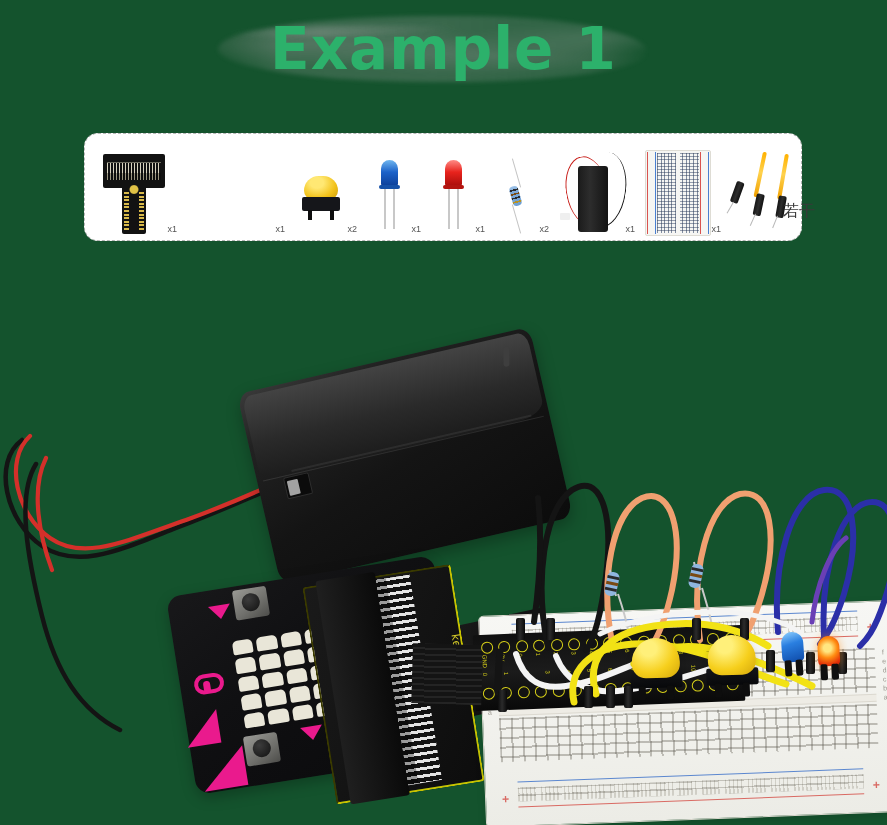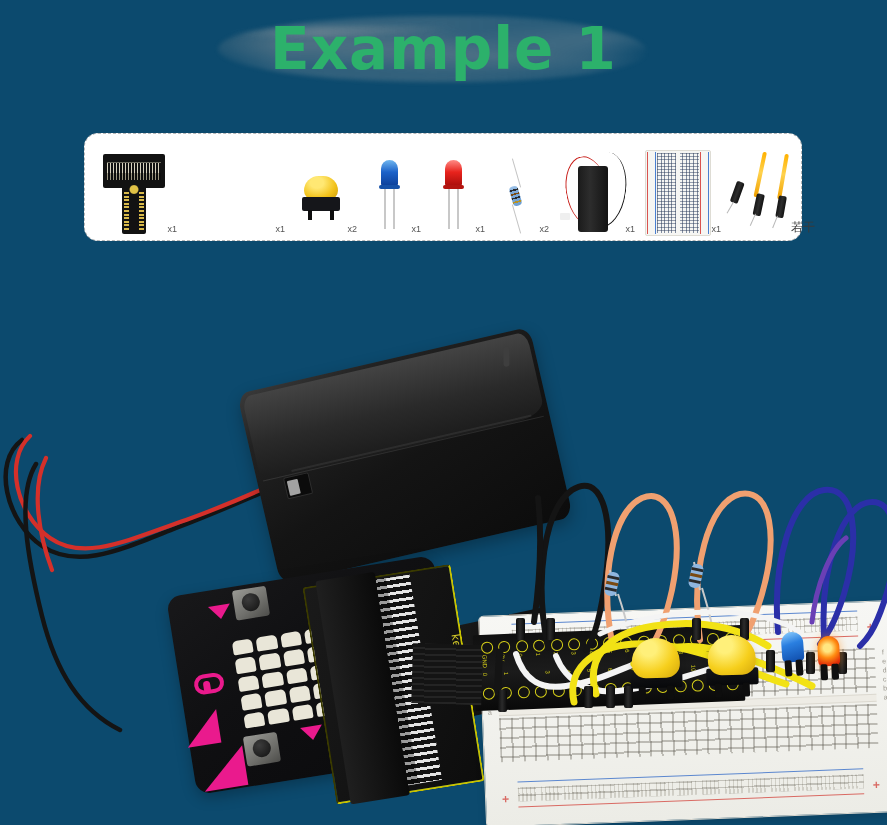--- a/index.html
+++ b/index.html
@@ -4,21 +4,21 @@
 <style>
   * { box-sizing: border-box; }
   html, body {
     margin: 0; padding: 0;
     background: #ffffff;
     font-family: "Liberation Sans", sans-serif;
   }
   #page {
     position: relative;
     width: 887px; height: 825px;
-    background: #0c4a6e;
+    background: #14532d;
     overflow: hidden;
   }
 
   
   #title-block {
     position: absolute;
     left: 0; top: 0;
     width: 887px; height: 110px;
   }
   #brush-stroke {
@@ -78,21 +78,21 @@
   }
   .part-art { position: relative; }
   .qty {
     position: absolute;
     right: 0; bottom: 2px;
     font-size: 9px;
     color: #555;
     font-family: "Liberation Sans", sans-serif;
     line-height: 10px;
   }
-  .qty.cn { font-size: 12px; color: #3a3a3a; right: 2px; bottom: 4px; }
+  .qty.cn { font-size: 16px; color: #3a3a3a; right: 2px; bottom: 20px; }
 
   
   .tboard { width: 62px; height: 84px; position: relative; }
   .tboard .top {
     position: absolute; left: 0; top: 2px;
     width: 62px; height: 34px;
     background: #121212; border-radius: 2px;
   }
   .tboard .stem {
     position: absolute; left: 19px; top: 34px;

